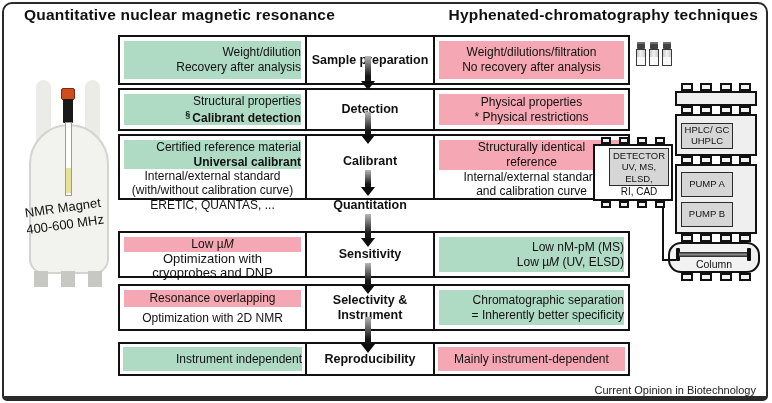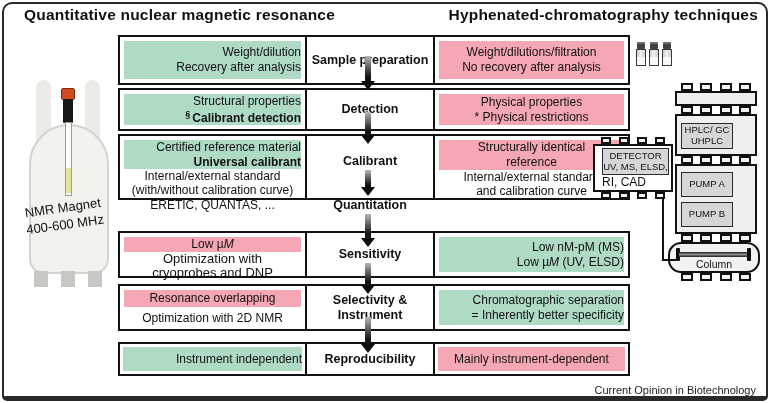--- a/index.html
+++ b/index.html
@@ -76,24 +76,24 @@
   .colmod{position:relative;left:-7px;width:92px;height:31px;box-sizing:border-box;border:2px solid #111;
           border-radius:13px;background:#f2f2f2;}
   .colbar{position:absolute;left:9px;top:8px;width:70px;height:5px;
           background:linear-gradient(#1e1e1e,#8a8a8a 50%,#1e1e1e);}
   .colcapL,.colcapR{position:absolute;top:4px;width:4px;height:13px;background:#0e0e0e;border-radius:1px;}
   .colcapL{left:6px;} .colcapR{right:7px;}
   .collabel{position:absolute;left:0;bottom:1px;width:100%;text-align:center;font-size:10.5px;}
 
   
   .detector{position:absolute;left:593px;top:137px;width:80px;z-index:30;}
-  .detector .dmain{box-sizing:border-box;border:2px solid #111;background:#fff;padding:2px 2px 0 7px;}
+  .detector .dmain{box-sizing:border-box;border:2px solid #111;background:#fff;padding:2px 2px 0 14px;}
   .dlines{box-sizing:border-box;border:1px solid #2b2b2b;background:#d6d6d6;text-align:center;
           font-size:9.5px;line-height:1.2;padding:1px 0;}
-  .dln3{text-align:left;font-size:12px;line-height:1.25;}
+  .dln3{text-align:center;font-size:10px;line-height:1.25;}
   .conn-v{position:absolute;left:662px;top:190px;width:2px;height:71px;background:#111;z-index:5;}
   .conn-h{position:absolute;left:662px;top:259px;width:14px;height:2px;background:#111;z-index:5;}
 
   .credit{position:absolute;right:16px;top:384px;font-size:11px;color:#1c1c1c;}
   i{font-style:italic;} b{font-weight:bold;}
 </style>
 </head>
 <body>
 
 <div class="canvas">

